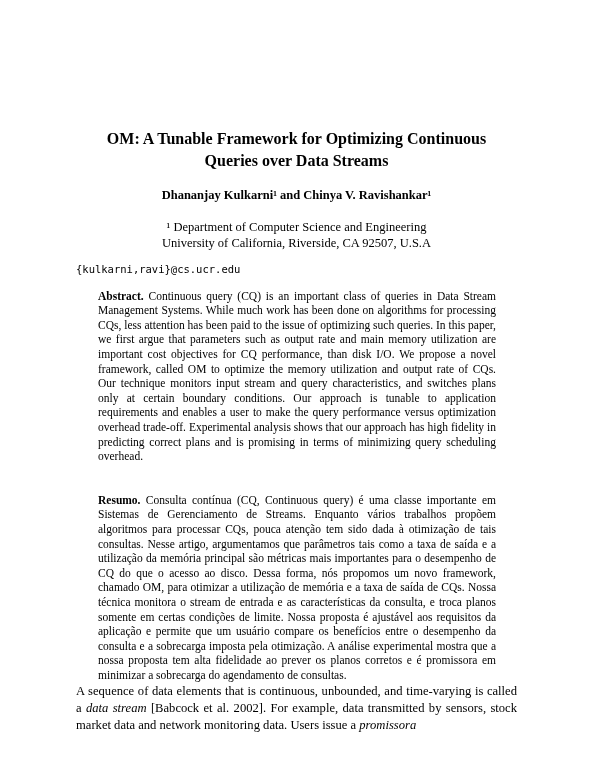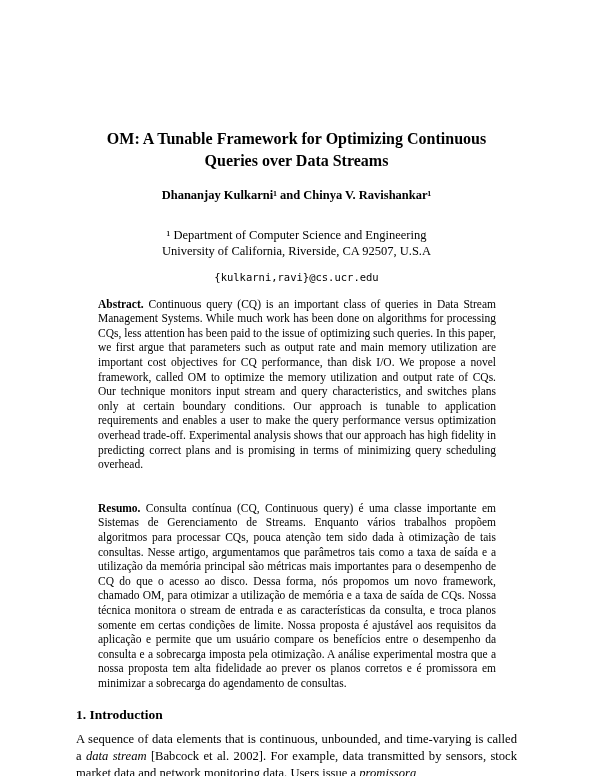--- a/index.html
+++ b/index.html
@@ -20,29 +20,29 @@
     font-weight: bold;
     text-align: center;
     line-height: 1.35;
     max-width: 412px;
     margin: 0 auto 17px auto;
   }
   .authors {
     text-align: center;
     font-weight: bold;
     font-size: 12.5px;
-    margin-bottom: 24px;
+    margin-bottom: 16px;
   }
   .affil {
     text-align: center;
     font-size: 12.5px;
     line-height: 1.3;
   }
   .email {
-    text-align: center;
+    text-align: left;
     font-family: "DejaVu Sans Mono", "Liberation Mono", monospace;
     font-size: 10.5px;
     margin-top: 11px;
   }
   .abstract-block {
     margin: 14px 21px 0 22px;
     font-size: 11.5px;
     line-height: 1.27;
     text-align: justify;
   }
@@ -79,17 +79,16 @@
   <p class="abstract-block">
     <span class="lead">Abstract.</span>
     <span>Continuous query (CQ) is an important class of queries in Data Stream Management Systems. While much work has been done on algorithms for processing CQs, less attention has been paid to the issue of optimizing such queries. In this paper, we first argue that parameters such as output rate and main memory utilization are important cost objectives for CQ performance, than disk I/O. We propose a novel framework, called OM to optimize the memory utilization and output rate of CQs. Our technique monitors input stream and query characteristics, and switches plans only at certain boundary conditions. Our approach is tunable to application requirements and enables a user to make the query performance versus optimization overhead trade-off. Experimental analysis shows that our approach has high fidelity in predicting correct plans and is promising in terms of minimizing query scheduling overhead.</span>
   </p>
 
   <p class="abstract-block resumo">
     <span class="lead">Resumo.</span>
     <span>Consulta contínua (CQ, Continuous query) é uma classe importante em Sistemas de Gerenciamento de Streams. Enquanto vários trabalhos propõem algoritmos para processar CQs, pouca atenção tem sido dada à otimização de tais consultas. Nesse artigo, argumentamos que parâmetros tais como a taxa de saída e a utilização da memória principal são métricas mais importantes para o desempenho de CQ do que o acesso ao disco. Dessa forma, nós propomos um novo framework, chamado OM, para otimizar a utilização de memória e a taxa de saída de CQs. Nossa técnica monitora o stream de entrada e as características da consulta, e troca planos somente em certas condições de limite. Nossa proposta é ajustável aos requisitos da aplicação e permite que um usuário compare os benefícios entre o desempenho da consulta e a sobrecarga imposta pela otimização. A análise experimental mostra que a nossa proposta tem alta fidelidade ao prever os planos corretos e é promissora em minimizar a sobrecarga do agendamento de consultas.</span>
   </p>
 
-  <h2 class="section-heading">1. Introduction</h2>
 
   <p class="body-text"><span>A sequence of data elements that is continuous, unbounded, and time-varying is called a </span><span class="it">data stream</span><span> [Babcock et al. 2002].  For example, data transmitted by sensors, stock market data and network monitoring data.   Users issue a </span><span class="it">promissora</span></p>
 
 </div>
 
 </body></html>

